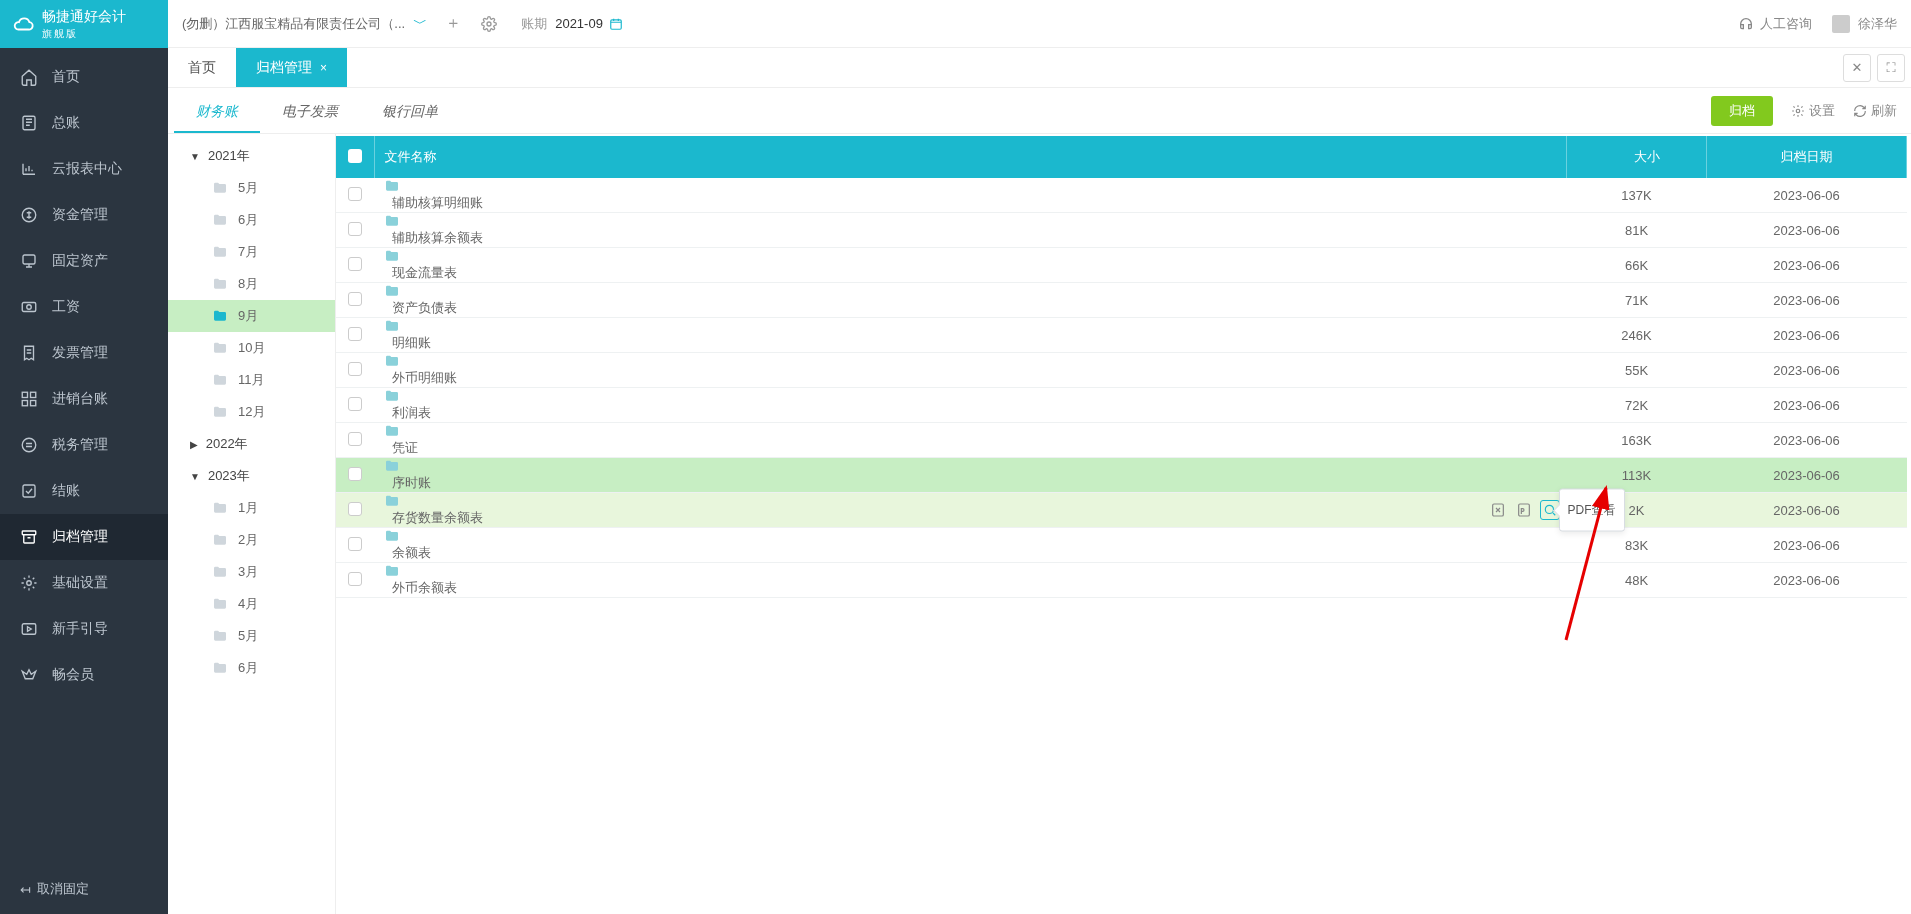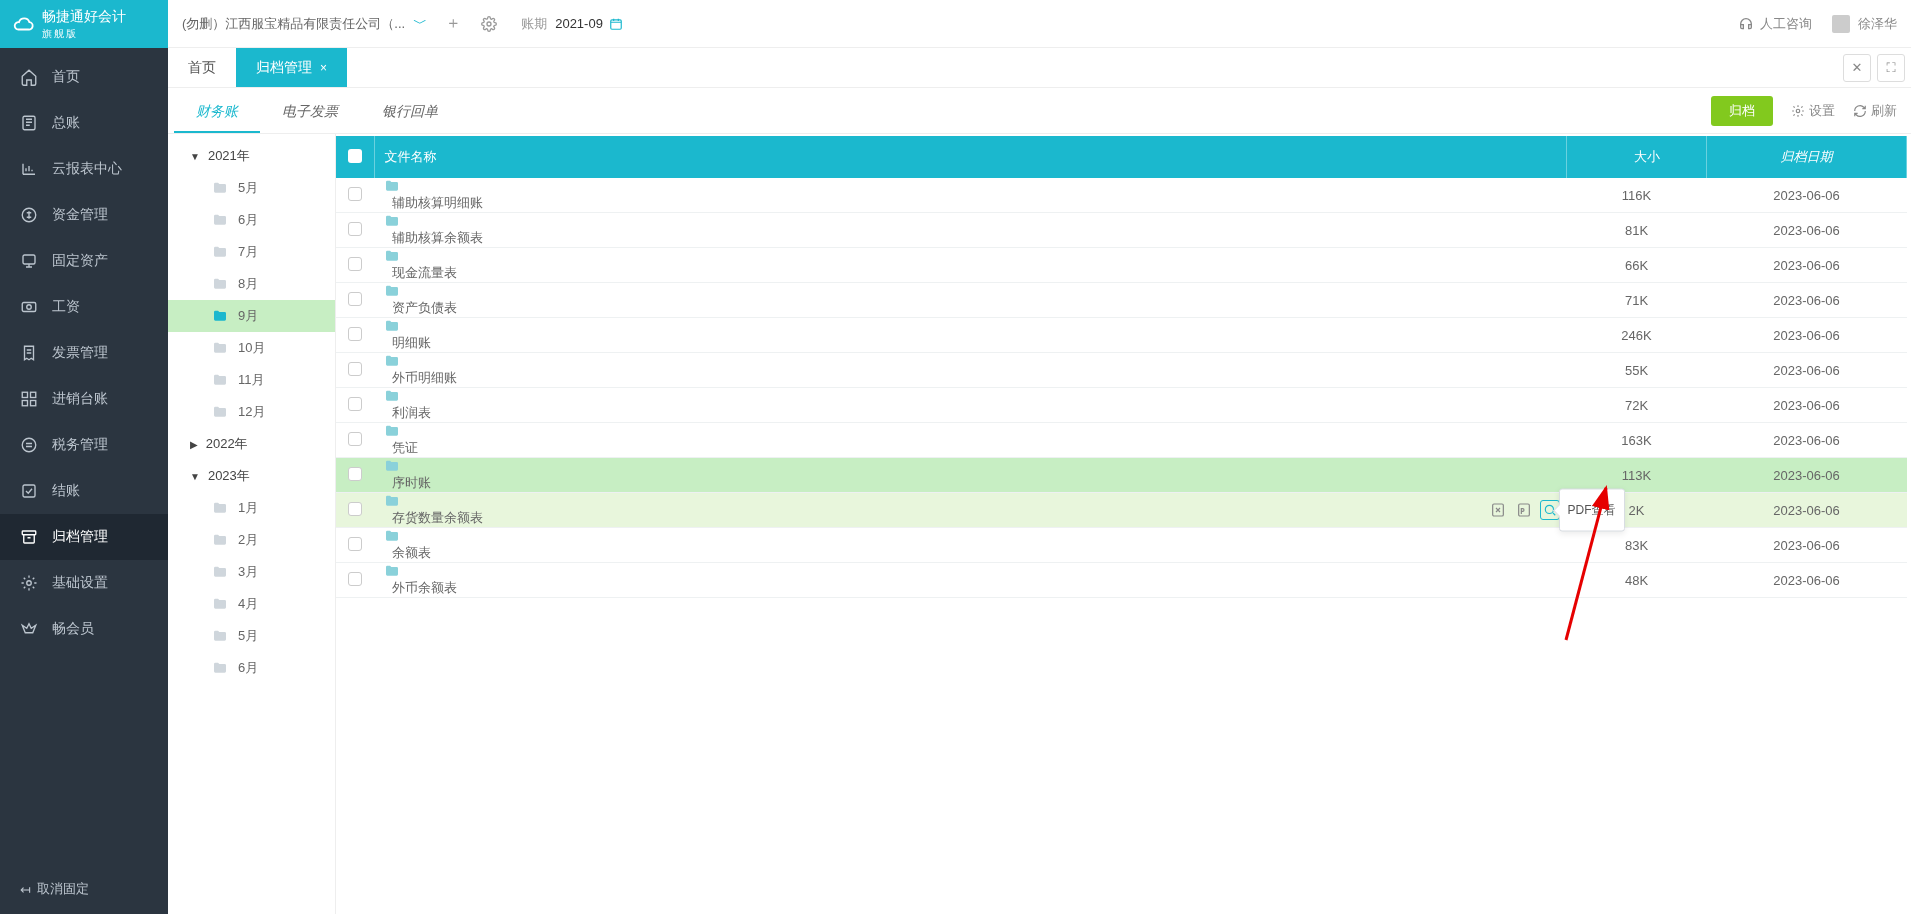--- a/index.html
+++ b/index.html
@@ -62,21 +62,21 @@
 .month.selected { background: #c7eec3; }
 .month.selected .folder-icon { color: #1bb8ce; }
 
 
 .table-wrap { flex: 1; display: flex; flex-direction: column; padding: 2px 4px 0 0; }
 table.files { width: 100%; border-collapse: collapse; table-layout: fixed; }
 table.files thead th { background: #1bb8ce; color: #fff; height: 42px; font-weight: 400; font-size: 13px; text-align: center; border-right: 1px solid rgba(255,255,255,.35); }
 table.files thead th:first-child { width: 38px; }
 table.files thead th:nth-child(2) { text-align: left; padding-left: 10px; }
 table.files thead th:nth-child(3) { width: 140px; padding-left: 21px; }
-table.files thead th:nth-child(4) { width: 200px; font-style: italic; }
+table.files thead th:nth-child(4) { width: 200px; }
 table.files tbody td { height: 30px; border-bottom: 1px solid #eef1f2; font-size: 13px; color: #666; text-align: center; }
 table.files tbody td.name { text-align: left; padding-left: 10px; position: relative; }
 .name .folder-icon { color: #8ad1da; margin-right: 8px; vertical-align: -2px; }
 .row-cb { width: 14px; height: 14px; border: 1px solid #ccc; border-radius: 3px; display: inline-block; background:#fff; }
 thead .row-cb { border-color: rgba(255,255,255,.85); }
 tr.hl-strong td { background: #c7eec3; }
 tr.hl-weak td { background: #e8f6dc; }
 .row-actions { position: absolute; right: 8px; top: 50%; transform: translateY(-50%); display: flex; align-items: center; gap: 8px; }
 .ra-icon { width: 18px; height: 18px; color: #888; cursor: pointer; display:inline-flex; align-items:center; justify-content:center; }
 .ra-icon.accent { color: #1bb8ce; outline:1px solid #1bb8ce; border-radius:2px; padding:1px; }
@@ -202,20 +202,29 @@
         <span>归档管理</span>
       </div>
       <div class="nav-item">
         <span class="icon">
           <svg width="18" height="18" viewBox="0 0 24 24" fill="none" stroke="currentColor" stroke-width="1.8">
             <circle cx="12" cy="12" r="3"></circle>
             <path d="M12 2v3M12 19v3M2 12h3M19 12h3M5 5l2 2M17 17l2 2M5 19l2-2M17 7l2-2"></path>
           </svg>
         </span>
         <span>基础设置</span>
+      </div>
+      <div class="nav-item">
+        <span class="icon">
+          <svg width="18" height="18" viewBox="0 0 24 24" fill="none" stroke="currentColor" stroke-width="1.8">
+            <rect x="3" y="5" width="18" height="14" rx="2"></rect>
+            <path d="M10 9l5 3-5 3z"></path>
+          </svg>
+        </span>
+        <span>新手引导</span>
       </div>
       <div class="nav-item">
         <span class="icon">
           <svg width="18" height="18" viewBox="0 0 24 24" fill="none" stroke="currentColor" stroke-width="1.8">
             <path d="M3 7l4 10h10l4-10-6 4-3-6-3 6z"></path>
           </svg>
         </span>
         <span>畅会员</span>
       </div>
     </div>
@@ -447,21 +456,21 @@
             <th>大小</th>
             <th>归档日期</th>
           </tr>
         </thead>
         <tbody id="tbody">
             <tr>
     <td><span class="row-cb"></span></td>
     <td class="name"><span class="folder-icon"><svg width="16" height="16" viewBox="0 0 24 24" fill="currentColor">
                     <path d="M3 6a2 2 0 0 1 2-2h4l2 2h8a2 2 0 0 1 2 2v9a2 2 0 0 1-2 2H5a2 2 0 0 1-2-2z"></path>
                   </svg></span><span>辅助核算明细账</span></td>
-    <td>116K</td>
+    <td>137K</td>
     <td>2023-06-06</td>
             </tr>
             <tr>
     <td><span class="row-cb"></span></td>
     <td class="name"><span class="folder-icon"><svg width="16" height="16" viewBox="0 0 24 24" fill="currentColor">
                     <path d="M3 6a2 2 0 0 1 2-2h4l2 2h8a2 2 0 0 1 2 2v9a2 2 0 0 1-2 2H5a2 2 0 0 1-2-2z"></path>
                   </svg></span><span>辅助核算余额表</span></td>
     <td>81K</td>
     <td>2023-06-06</td>
             </tr>

